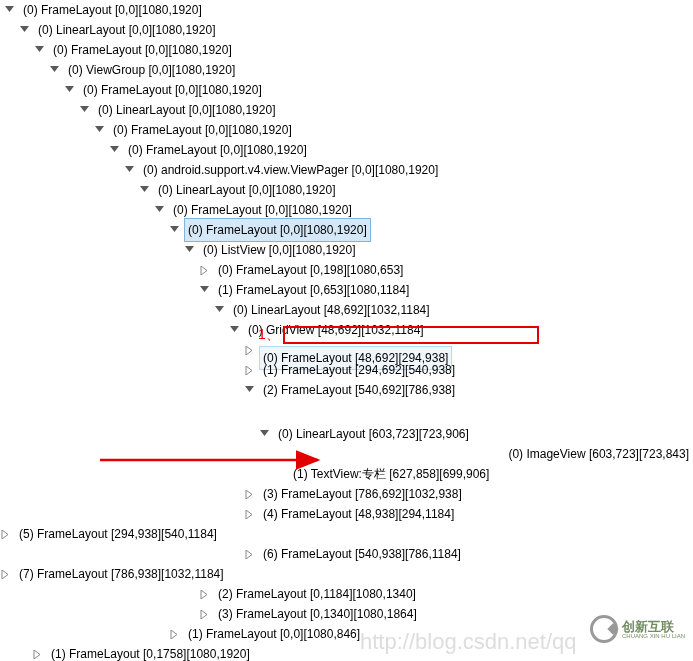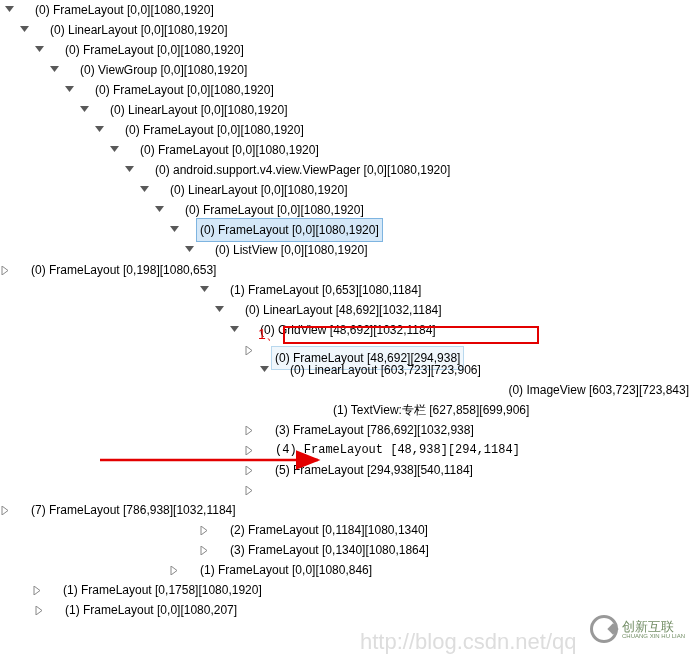--- a/index.html
+++ b/index.html
@@ -12,21 +12,20 @@
       width: 693px;
       height: 661px;
       overflow: hidden;
     }
     .tree-node {
       white-space: nowrap;
       line-height: 20px;
       height: 20px;
       display: flex;
       align-items: center;
-      gap: 12px;
     }
     .toggle {
       width: 11px;
       height: 11px;
       display: inline-flex;
       align-items: center;
       justify-content: center;
       margin-right: 4px;
       cursor: pointer;
       flex-shrink: 0;
@@ -91,21 +90,21 @@
       transform: rotate(45deg);
       right: -2px;
       top: 50%;
       margin-top: -4px;
     }
     .logo-text {
       font-size: 11px;
       color: #5a7a4a;
       line-height: 1;
     }
-    .logo-text .big { font-size: 13px; font-weight: normal; }
+    .logo-text .big { font-size: 13px; font-weight: bold; }
   </style>
 </head>
 <body>
 
 <div id="tree-container">
     <div class="tree-node" style="padding-left: 4px;">
       <span class="toggle">
         <svg width="9" height="9" viewBox="0 0 9 9">
           <path d="M0 0 L9 0 L4.5 6 Z" fill="#595959"></path>
         </svg>
@@ -201,21 +200,21 @@
       <span class="node-text selected-blue">(0) FrameLayout [0,0][1080,1920]</span>
     </div>
     <div class="tree-node" style="padding-left: 184px;">
       <span class="toggle">
         <svg width="9" height="9" viewBox="0 0 9 9">
           <path d="M0 0 L9 0 L4.5 6 Z" fill="#595959"></path>
         </svg>
       </span>
       <span class="node-text">(0) ListView [0,0][1080,1920]</span>
     </div>
-    <div class="tree-node" style="">
+    <div class="tree-node" style="padding-left: 199px;">
       <span class="toggle">
         <svg width="9" height="9" viewBox="0 0 9 9">
           <path d="M1 0 L7 4.5 L1 9 Z" fill="none" stroke="#888" stroke-width="1"></path>
         </svg>
       </span>
       <span class="node-text">(0) FrameLayout [0,198][1080,653]</span>
     </div>
     <div class="tree-node" style="padding-left: 199px;">
       <span class="toggle">
         <svg width="9" height="9" viewBox="0 0 9 9">
@@ -241,66 +240,83 @@
       <span class="node-text">(0) GridView [48,692][1032,1184]</span>
     </div>
     <div class="tree-node" style="padding-left: 244px;">
       <span class="toggle">
         <svg width="9" height="9" viewBox="0 0 9 9">
           <path d="M1 0 L7 4.5 L1 9 Z" fill="none" stroke="#888" stroke-width="1"></path>
         </svg>
       </span>
       <span class="node-text selected-light">(0) FrameLayout [48,692][294,938]</span>
     </div>
-    <div class="tree-node" style="padding-left: 259px;">
+    <div class="tree-node" style="padding-left: 244px;">
+      <span class="toggle">
+        <svg width="9" height="9" viewBox="0 0 9 9">
+          <path d="M1 0 L7 4.5 L1 9 Z" fill="none" stroke="#888" stroke-width="1"></path>
+        </svg>
+      </span>
+      <span class="node-text">(1) FrameLayout [294,692][540,938]</span>
+    </div>
+    <div class="tree-node" style="padding-left: 244px;">
+      <span class="toggle">
+        <svg width="9" height="9" viewBox="0 0 9 9">
+          <path d="M0 0 L9 0 L4.5 6 Z" fill="#595959"></path>
+        </svg>
+      </span>
+      <span class="node-text">(2) FrameLayout [540,692][786,938]</span>
+    </div>
+    <div class="tree-node" style="padding-left: 259px; margin-top: 24px;">
       <span class="toggle">
         <svg width="9" height="9" viewBox="0 0 9 9">
           <path d="M0 0 L9 0 L4.5 6 Z" fill="#595959"></path>
         </svg>
       </span>
       <span class="node-text">(0) LinearLayout [603,723][723,906]</span>
     </div>
     <div class="tree-node" style="padding-left: 274px; justify-content: space-between;">
       <span class="toggle"></span>
       <span class="node-text">(0) ImageView [603,723][723,843]</span>
     </div>
-    <div class="tree-node" style="padding-left: 274px; margin-left: 28px;">
+    <div class="tree-node" style="padding-left: 274px;">
       <span class="toggle"></span>
       <span class="node-text">(1) TextView:专栏 [627,858][699,906]</span>
     </div>
     <div class="tree-node" style="padding-left: 244px;">
       <span class="toggle">
         <svg width="9" height="9" viewBox="0 0 9 9">
           <path d="M1 0 L7 4.5 L1 9 Z" fill="none" stroke="#888" stroke-width="1"></path>
         </svg>
       </span>
       <span class="node-text">(3) FrameLayout [786,692][1032,938]</span>
     </div>
-    <div class="tree-node" style="padding-left: 244px; font-family: Liberation Mono, monospace;">
+    <div class="tree-node" style="padding-left: 244px;">
       <span class="toggle">
         <svg width="9" height="9" viewBox="0 0 9 9">
           <path d="M1 0 L7 4.5 L1 9 Z" fill="none" stroke="#888" stroke-width="1"></path>
         </svg>
       </span>
       <span class="node-text">(4) FrameLayout [48,938][294,1184]</span>
     </div>
-    <div class="tree-node" style="padding-left: 244px;">
+    <div class="tree-node" style="">
       <span class="toggle">
         <svg width="9" height="9" viewBox="0 0 9 9">
           <path d="M1 0 L7 4.5 L1 9 Z" fill="none" stroke="#888" stroke-width="1"></path>
         </svg>
       </span>
       <span class="node-text">(5) FrameLayout [294,938][540,1184]</span>
     </div>
     <div class="tree-node" style="padding-left: 244px;">
       <span class="toggle">
         <svg width="9" height="9" viewBox="0 0 9 9">
           <path d="M1 0 L7 4.5 L1 9 Z" fill="none" stroke="#888" stroke-width="1"></path>
         </svg>
       </span>
+      <span class="node-text">(6) FrameLayout [540,938][786,1184]</span>
     </div>
     <div class="tree-node" style="">
       <span class="toggle">
         <svg width="9" height="9" viewBox="0 0 9 9">
           <path d="M1 0 L7 4.5 L1 9 Z" fill="none" stroke="#888" stroke-width="1"></path>
         </svg>
       </span>
       <span class="node-text">(7) FrameLayout [786,938][1032,1184]</span>
     </div>
     <div class="tree-node" style="padding-left: 199px;">

